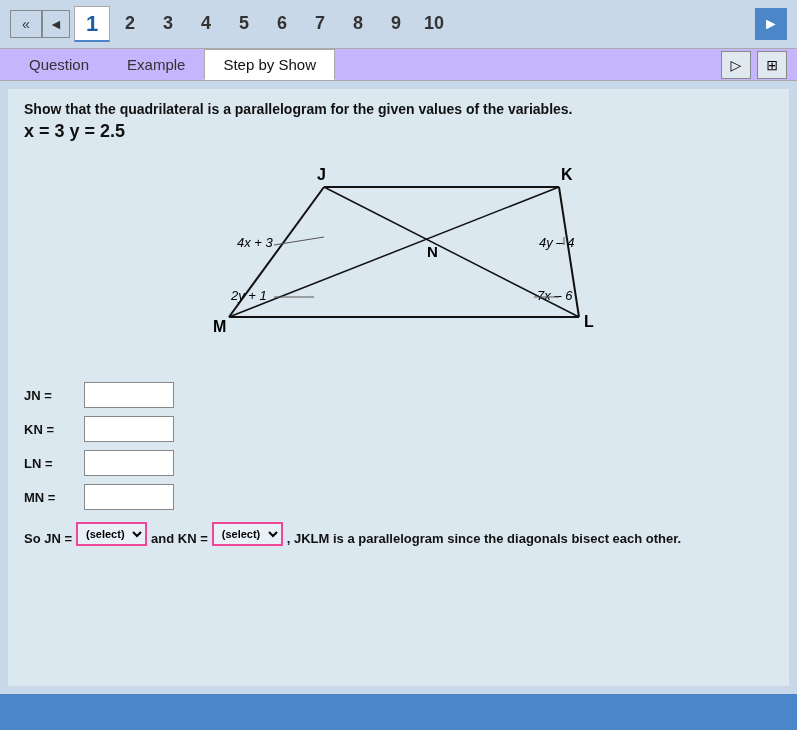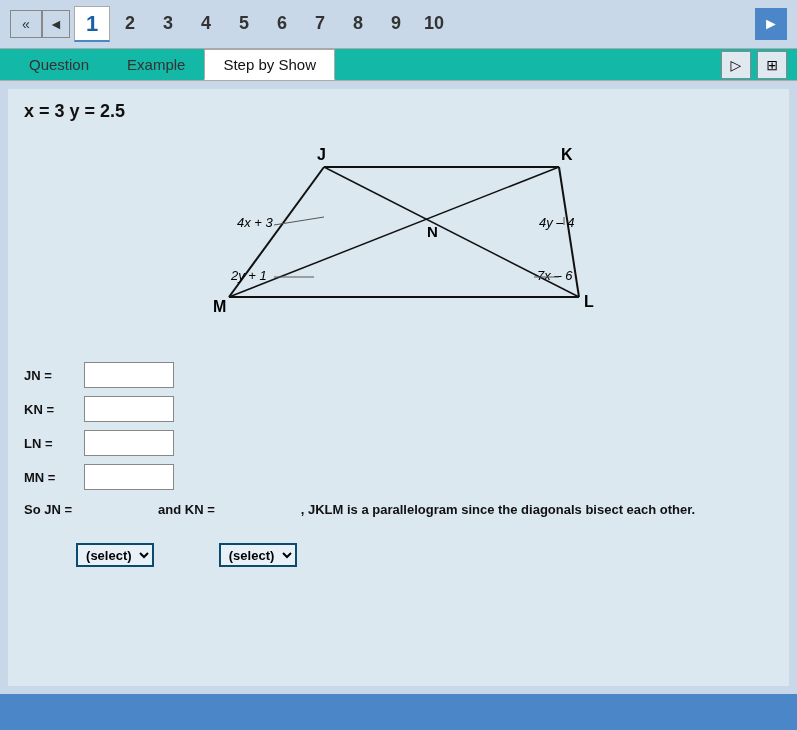--- a/index.html
+++ b/index.html
@@ -77,21 +77,21 @@
       width: 32px; height: 32px;
       cursor: pointer;
       display: flex; align-items: center; justify-content: center;
       color: white;
       font-size: 16px;
     }
     
     .tab-bar {
       display: flex;
       align-items: center;
-      background: #14b8a6;
+      background: #c4b5fd;
       padding: 0 10px;
       border-bottom: 1px solid #aaa;
     }
     .tab {
       padding: 6px 18px;
       font-size: 15px;
       cursor: pointer;
       color: #333;
       border: 1px solid transparent;
     }
@@ -169,33 +169,32 @@
       padding: 2px 4px;
       font-size: 14px;
     }
     
     .bottom-statement {
       font-size: 13px;
       font-weight: bold;
       color: #111;
       margin-top: 12px;
       display: flex;
-      align-items: flex-start;
+      align-items: flex-end;
       flex-wrap: wrap;
       gap: 4px;
     }
     .select-dropdown {
-      border: 2px solid #0c4a6e;
+      border: 2px solid #ec4899;
       background: #e8f0f8;
       padding: 2px 4px;
-      font-size: 13px;
+      font-size: 11px;
       cursor: pointer;
       height: 24px;
       font-weight: bold;
-      margin-top: 41px;
     }
     .bottom-bar {
       height: 36px;
       background: #4a86c8;
       width: 100%;
       margin-top: auto;
     }
   </style>
 </head>
 <body>
@@ -224,20 +223,21 @@
     <div class="tab">Question</div>
     <div class="tab">Example</div>
     <div class="tab active">Step by Show</div>
     <div class="tab-icons">
       <div class="tab-icon-btn">▷</div>
       <div class="tab-icon-btn">⊞</div>
     </div>
   </div>
 
   <div class="content-area">
+    <div class="problem-statement">Show that the quadrilateral is a parallelogram for the given values of the variables.</div>
     <div class="given-values">x = 3  y = 2.5</div>
 
     <div class="diagram-container">
       <svg width="460" height="215" viewBox="0 0 460 215">
 
         <line x1="155" y1="35" x2="390" y2="35" stroke="#111" stroke-width="2"></line>
         <line x1="390" y1="35" x2="410" y2="165" stroke="#111" stroke-width="2"></line>
         <line x1="410" y1="165" x2="60" y2="165" stroke="#111" stroke-width="2"></line>
         <line x1="60" y1="165" x2="155" y2="35" stroke="#111" stroke-width="2"></line>
 

